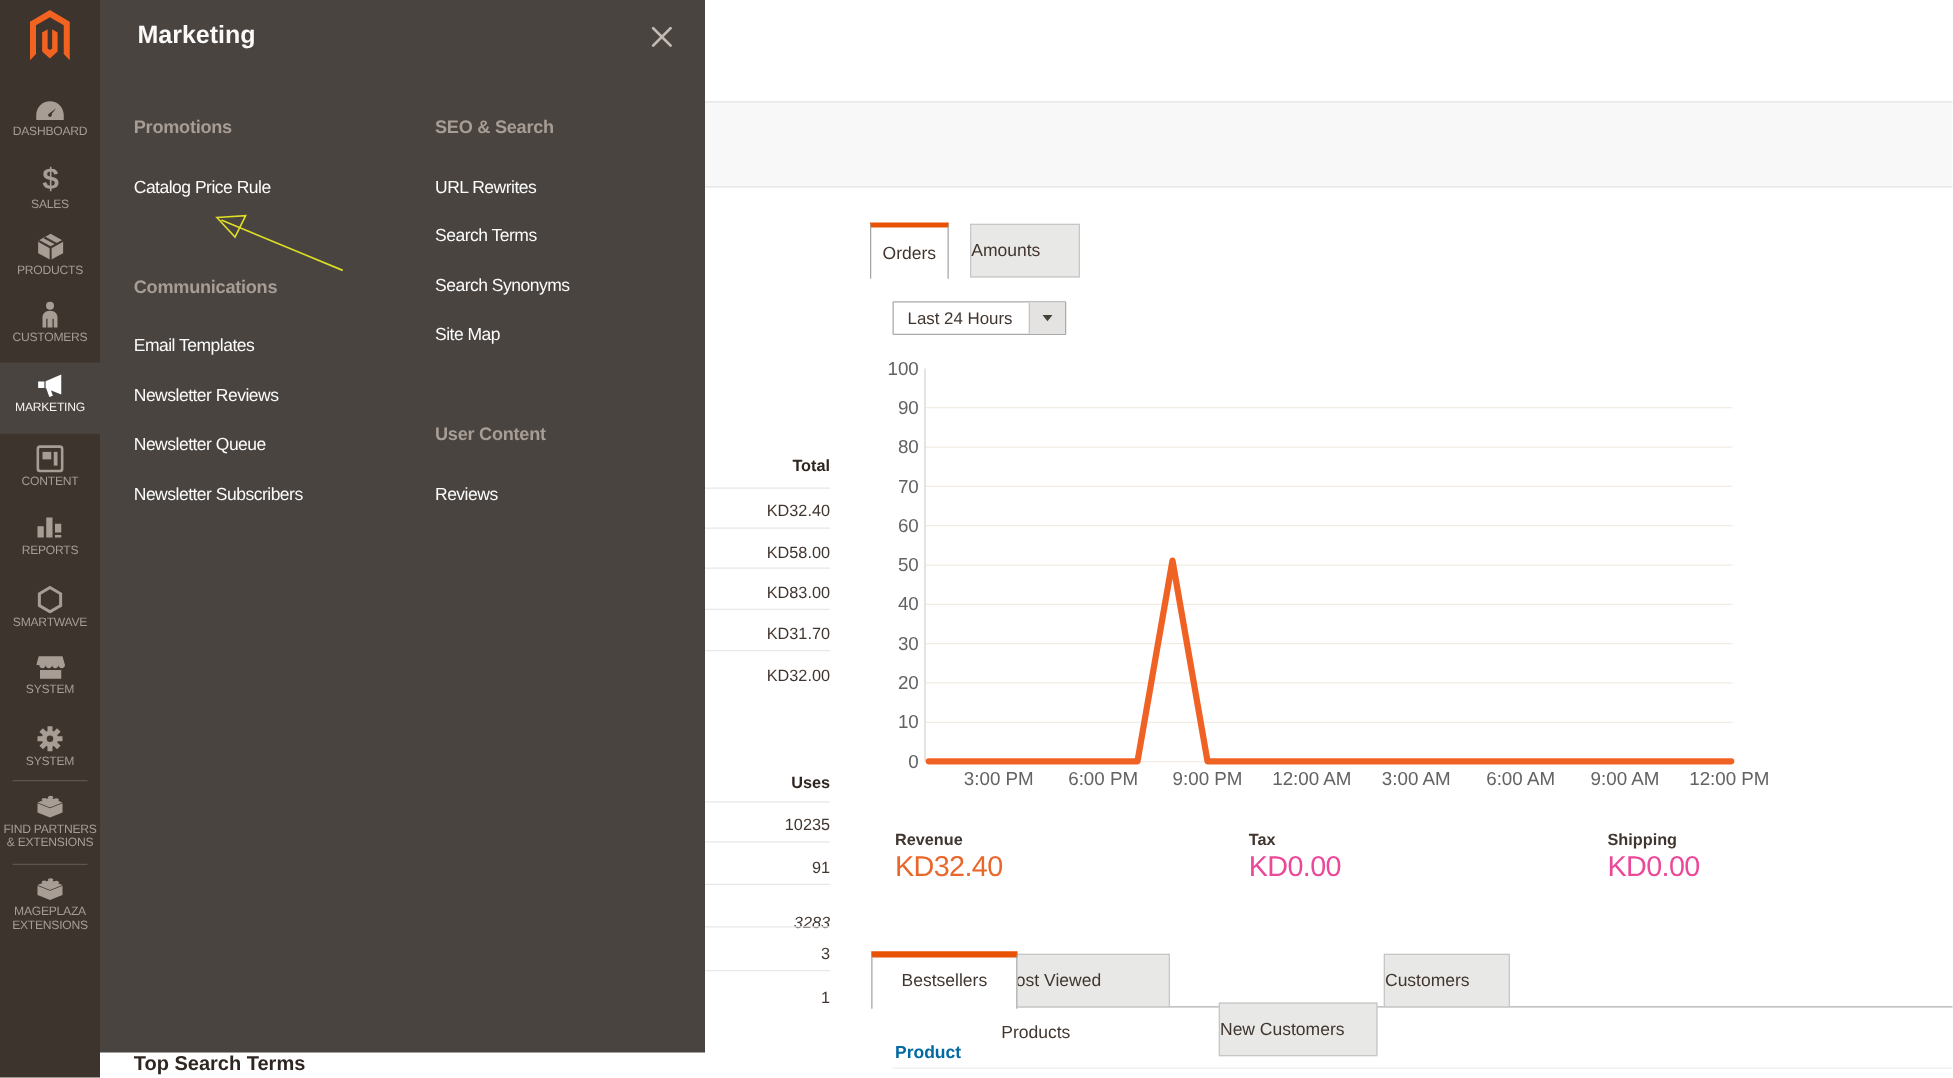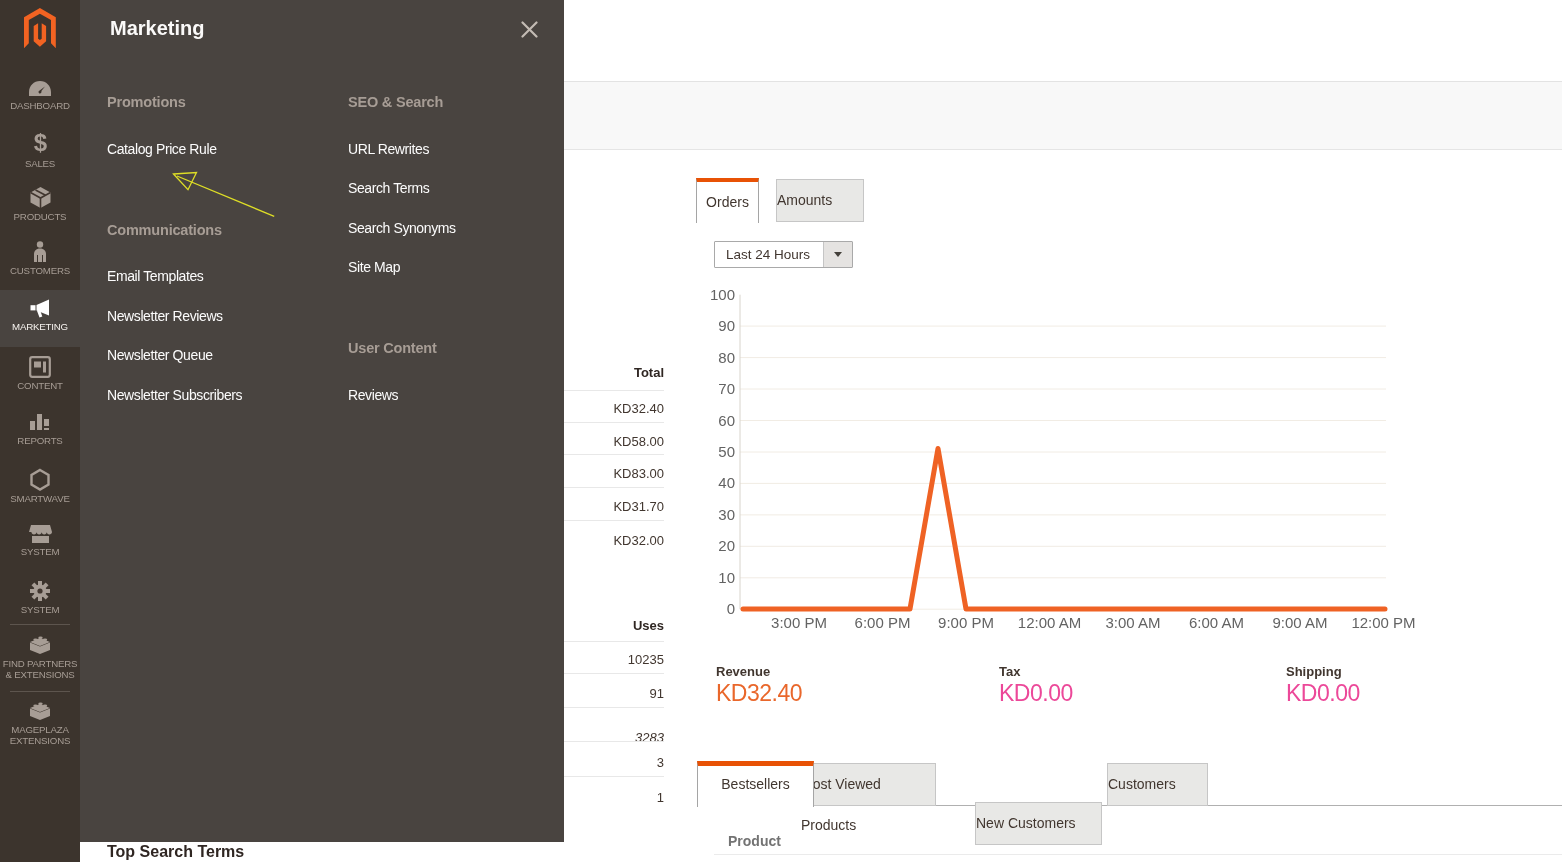--- a/index.html
+++ b/index.html
@@ -118,21 +118,21 @@
 <div class="tot-l" style="left:999px; top:664px;">Tax</div>
 <div class="tot-v" style="left:999px; top:680px;">KD0.00</div>
 <div class="tot-l" style="left:1286px; top:664px;">Shipping</div>
 <div class="tot-v" style="left:1286px; top:680px;">KD0.00</div>
 
 <div class="abs" style="left:697px; top:805px; width:865px; height:1px; background:#b0b0b0;"></div>
 <div class="tab-on" style="left:697px; top:761px; width:117px; height:46px; line-height:37px; border-top-width:5px;">Bestsellers</div>
 <div class="tab-off" style="left:800px; top:763px; width:136px; height:43px; line-height:41px;">Most Viewed Products</div>
 <div class="tab-off" style="left:975px; top:763px; width:127px; height:43px; line-height:41px;margin-top:39px;">New Customers</div>
 <div class="tab-off" style="left:1107px; top:763px; width:101px; height:43px; line-height:41px;">Customers</div>
-<div class="abs" style="left:716px; top:833px; font-size:14px; font-weight:bold; color:#737373;margin-left:12px;">Product</div>
+<div class="abs" style="left:716px; top:833px; font-size:14px; font-weight:bold; color:#0369a1;">Product</div>
 <div class="abs" style="left:714px; top:854px; width:848px; height:1px; background:#ebebeb;"></div>
 
 <div id="sidebar">
   <svg class="abs" style="left:24px; top:8px;" width="32" height="41" viewBox="0 0 32 41">
     <path fill="#f26322" d="M15.9,0 L0,9.3 L0,40.2 L4.8,35.2 L4.8,12.1 L15.9,5.7 L27,12.1 L27,35.2 L31.8,40.2 L31.8,9.3 Z"></path>
     <path fill="#f26322" d="M9.7,17.9 L14.1,15.3 L14.1,30.8 L15.9,31.9 L17.7,30.8 L17.7,15.3 L22.1,17.9 L22.1,33.2 L15.9,38.8 L9.7,33.2 Z"></path>
   </svg>
   <div class="mitem" style="top:80px;">
     <svg width="24" height="18" viewBox="0 0 24 18">
         <path fill="#a79d95" d="M12,1 C5.9,1 1,5.9 1,12 L1,16 L23,16 L23,12 C23,5.9 18.1,1 12,1 Z M12,13.5 c-0.8,0 -1.5,-0.7 -1.5,-1.5 c0,-0.6 0.3,-1 0.8,-1.3 L17,6.5 L13.4,11 c0.1,0.2 0.1,0.4 0.1,0.6 C13.5,12.8 12.8,13.5 12,13.5 Z"></path>

